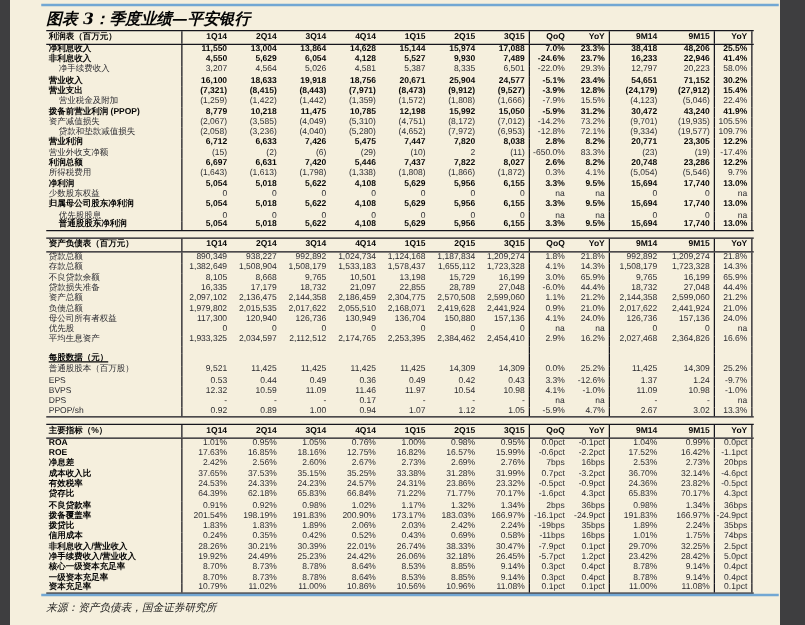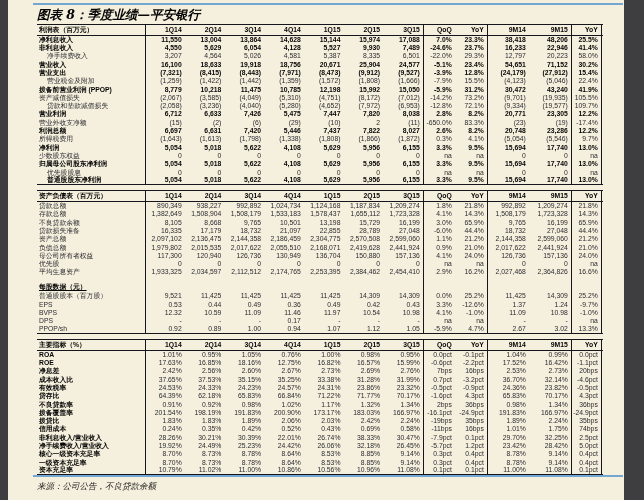--- a/index.html
+++ b/index.html
@@ -50,21 +50,21 @@
   }
 </style>
 </head>
 <body>
 
 <div class="band left"></div>
 <div class="band right"></div>
 
 <div class="rule top"></div>
 
-<div class="title">图表 8：季度业绩—平安银行</div>
+<div class="title">图表 3：季度业绩—平安银行</div>
 
 <div class="table-wrap">
     <div class="block">
       <div class="row header">
         <span class="c label">利润表（百万元）</span>
         <span class="c v vl" style="width: 39.7px;">1Q14</span>
         <span class="c v" style="width: 39.7px;">2Q14</span>
         <span class="c v" style="width: 39.7px;">3Q14</span>
         <span class="c v" style="width: 39.7px;">4Q14</span>
         <span class="c v" style="width: 39.7px;">1Q15</span>
@@ -845,13 +845,13 @@
         <span class="c v" style="width: 32px;">0.1pct</span>
         <span class="c v vl" style="width: 42px;">11.00%</span>
         <span class="c v" style="width: 42px;">11.08%</span>
         <span class="c v vl vr" style="width: 31px;">0.1pct</span>
       </div>
     </div>
   </div>
 
 <div class="rule bottom"></div>
 
-<div class="footer">来源：公司公告，不良贷款余额</div>
+<div class="footer">来源：资产负债表，国金证券研究所</div>
 
 </body></html>

